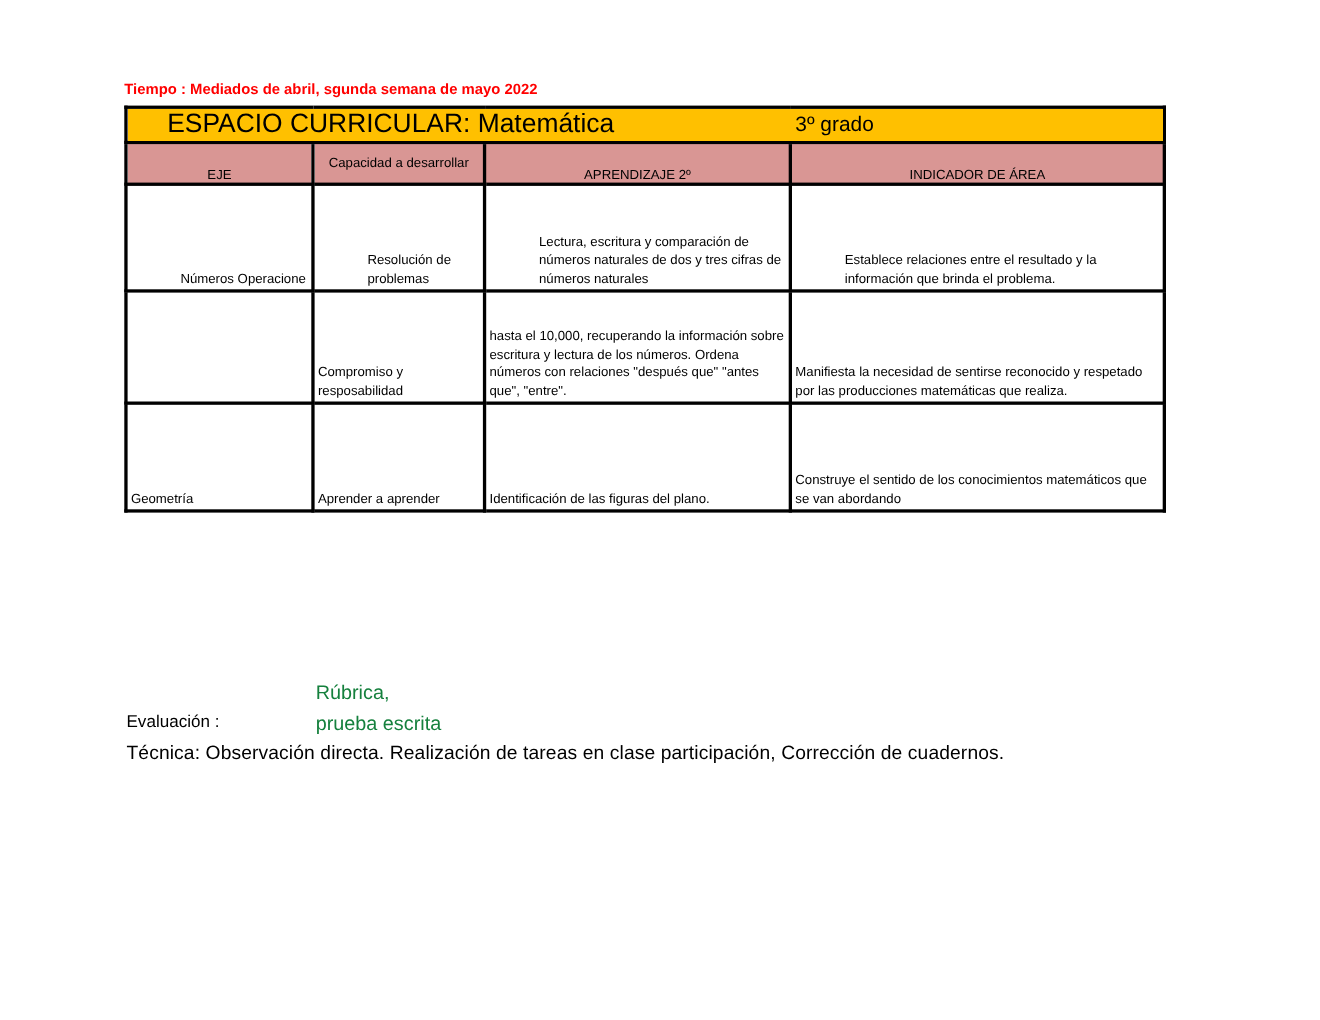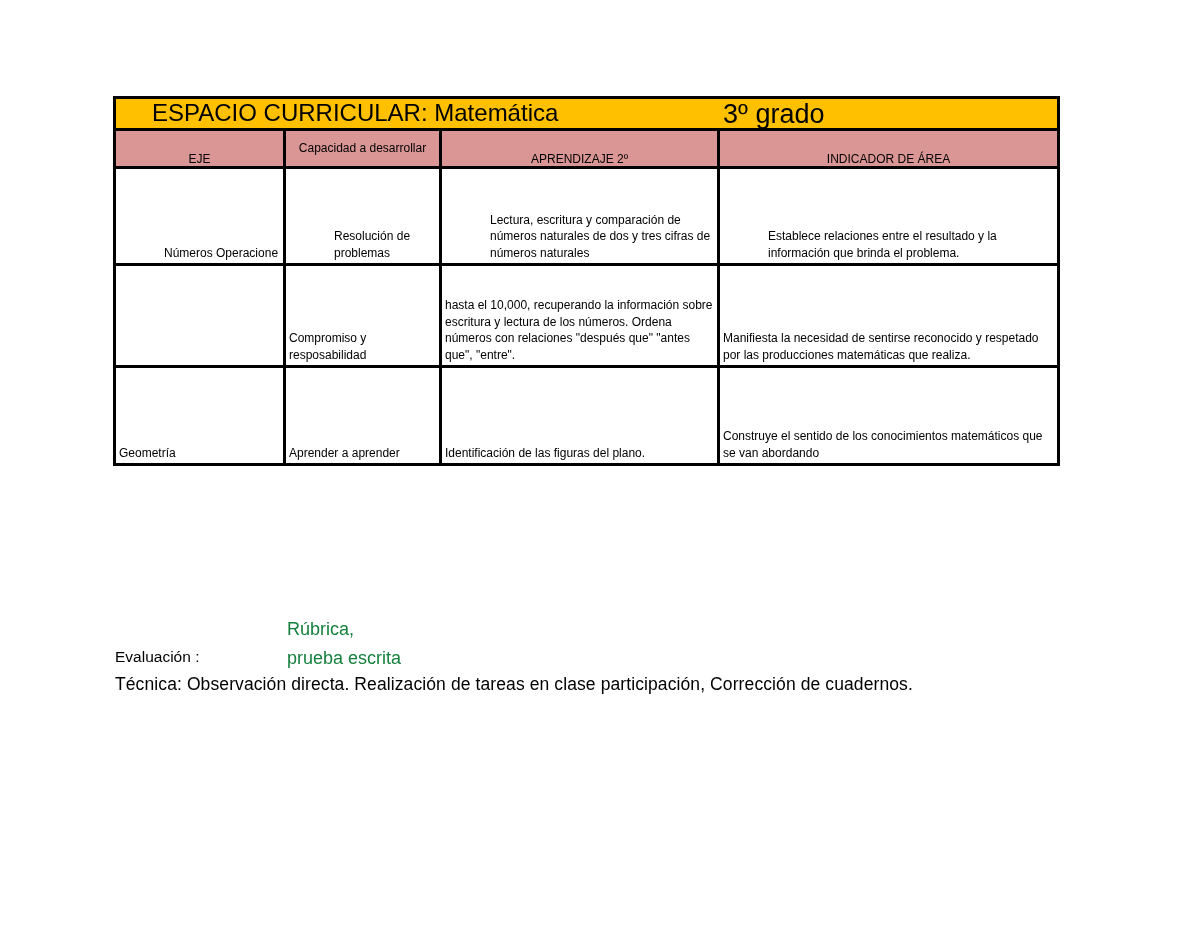--- a/index.html
+++ b/index.html
@@ -33,21 +33,21 @@
     height:29px;padding:0;
     position:relative;
   }
   .title-left{
     position:absolute;left:36px;top:-3px;
     font-size:24px;line-height:34px;color:#000;
     white-space:nowrap;
   }
   .title-right{
     position:absolute;left:607px;top:-1px;
-    font-size:27px;line-height:32px;color:#000;
+    font-size:19px;line-height:32px;color:#000;
     white-space:nowrap;
   }
   .head-row td{
     background:var(--header-bg,#D99694);
     height:32px;
     text-align:center;vertical-align:bottom;
     font-size:12px;line-height:14.5px;
     padding-bottom:0;
   }
   .head-row td.cap-head{vertical-align:middle;padding-bottom:2px;margin-left:44px;}
@@ -70,20 +70,21 @@
     position:absolute;left:115px;top:674px;
     font-size:17.5px;color:#000;
     white-space:nowrap;letter-spacing:0.1px;
   }
 </style>
 </head>
 <body>
 
 <div class="page">
 
+  <div class="tiempo">Tiempo : Mediados de abril, sgunda semana de mayo 2022</div>
 
   <table class="curr-table">
     <colgroup>
       <col style="width:170px">
       <col style="width:156px">
       <col style="width:278px">
       <col style="width:340px">
     </colgroup>
     <tbody>
       <tr class="title-row">

